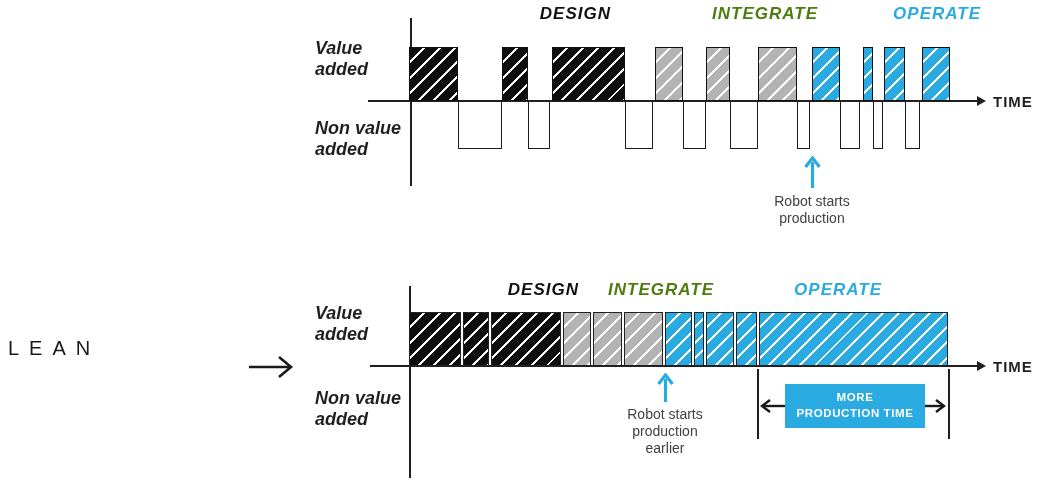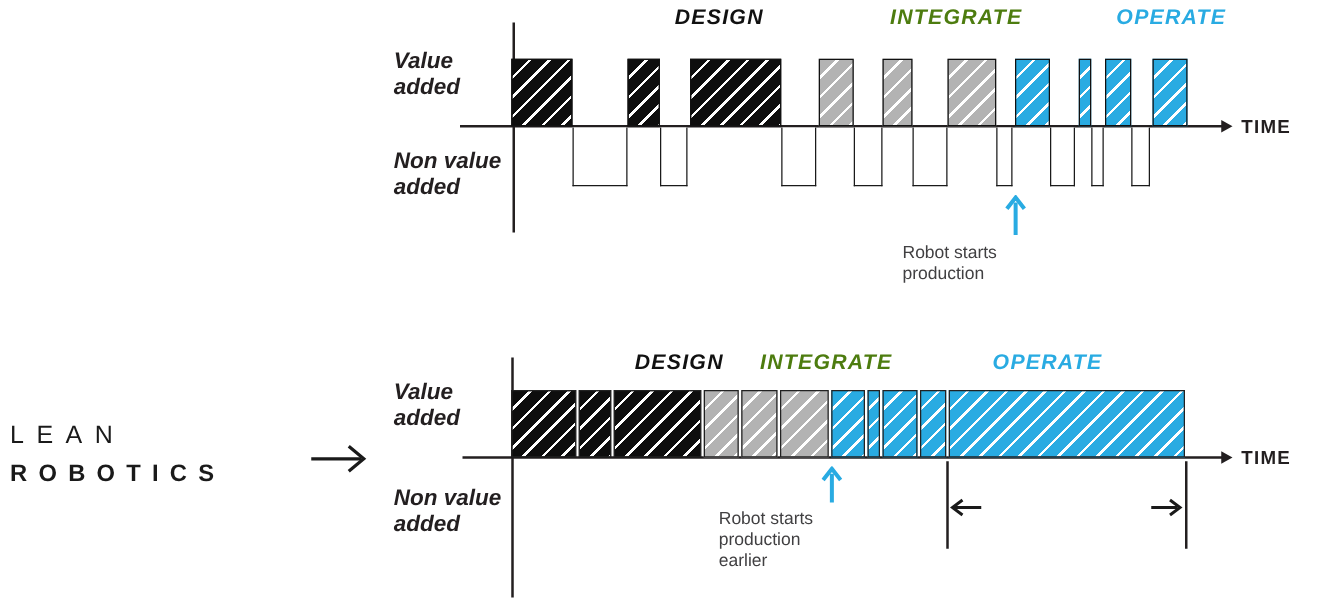--- a/index.html
+++ b/index.html
@@ -17,38 +17,37 @@
   .phase-design{color:#111111;}
   .phase-integrate{color:#4d7c0f;}
   .phase-operate{color:#29abe2;}
   .side-label{font-size:18px;font-weight:bold;line-height:1.15;color:#231f20;width:95px;font-style:italic;}
   .ublock{position:absolute;box-sizing:border-box;border:1.5px solid #111;}
   .dblock{position:absolute;box-sizing:border-box;border:1.5px solid #1a1a1a;border-top:none;background:#fff;}
   .seg{position:absolute;box-sizing:border-box;border:1px solid #222;}
   .hatch{background-image:repeating-linear-gradient(135deg,
            rgba(255,255,255,0) 0, rgba(255,255,255,0) 9px,
            #ffffff 9px, #ffffff 11px);}
-  .annotation{font-size:14px;line-height:17px;color:#414042;text-align:left;
+  .annotation{font-size:14px;line-height:17px;color:#414042;text-align:center;
               white-space:pre-line;width:180px;}
   .badge{background:#29abe2;color:#fff;display:flex;flex-direction:column;
          align-items:center;justify-content:center;text-align:center;
          font-weight:bold;font-size:11.5px;letter-spacing:0.6px;line-height:1.35;}
   .delim{width:1.5px;background:#231f20;}
   
   .lean-text{font-size:20px;letter-spacing:10px;color:#1a1a1a;}
   .robotics-text{font-size:19px;font-weight:bold;letter-spacing:9px;color:#1a1a1a;}
   .swoosh{position:absolute;width:42px;height:7px;transform:skewX(-35deg);border-radius:2px;}
 </style>
 </head>
 <body>
 
 <div id="canvas">
 
   <div class="abs lean-text" style="left:8px;top:337px;">LEAN</div>
-  <div class="abs robotics-text" style="left:8px;top:369px;">ROBOTICS</div>
   <div class="swoosh" style="left:113px;top:339px;"></div>
   <div class="swoosh" style="left:161px;top:328px;"></div>
   <div class="swoosh" style="left:208px;top:317px;"></div>
   <svg class="abs" style="left:246px;top:354px;" width="50" height="26">
     <path d="M3 13 H43" stroke="#1a1a1a" stroke-width="2.6" fill="none"></path>
     <path d="M33 3 L45 13 L33 23" stroke="#1a1a1a" stroke-width="2.6" fill="none" stroke-linejoin="miter"></path>
   </svg>
 
   <div class="abs phase-label phase-design" style="left:411px;top:4px;">DESIGN</div>
   <div class="abs phase-label phase-integrate" style="left:618px;top:4px;">INTEGRATE</div>
@@ -130,14 +129,18 @@
 earlier</div>
 
   <div class="abs delim" style="left:757px;top:369px;height:70px;"></div>
   <div class="abs delim" style="left:948px;top:369px;height:70px;"></div>
   <svg class="abs" style="left:757px;top:397px;" width="192" height="18">
     <path d="M28 9 H7" stroke="#1a1a1a" stroke-width="2.4" fill="none"></path>
     <path d="M13 3 L5 9 L13 15" stroke="#1a1a1a" stroke-width="2.4" fill="none"></path>
     <path d="M164 9 H185" stroke="#1a1a1a" stroke-width="2.4" fill="none"></path>
     <path d="M179 3 L187 9 L179 15" stroke="#1a1a1a" stroke-width="2.4" fill="none"></path>
   </svg>
+  <div class="abs badge" style="left:785px;top:384px;width:140px;height:44px;">
+    <span>MORE</span>
+    <span>PRODUCTION TIME</span>
+  </div>
 
 </div>
 
 </body></html>

